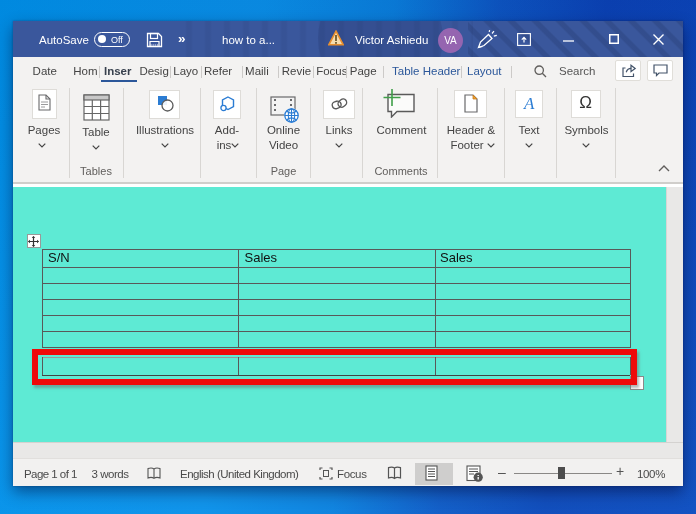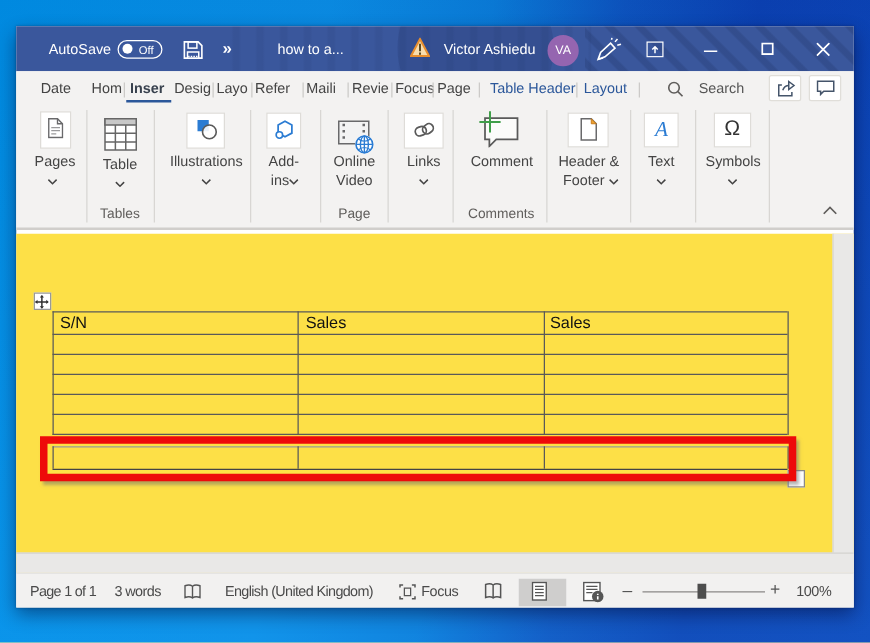--- a/index.html
+++ b/index.html
@@ -41,21 +41,21 @@
 .bluetab { color:#2b579a; }
 #inser-ul { left:88px; top:22.5px; width:36px; height:2.5px; background:#2b579a; }
 
 #ribbon { left:0; top:63px; width:670px; height:100px; background:#f3f2f1; border-bottom:2.5px solid #d0cecb; }
 .rsep { position:absolute; top:4px; width:1px; height:90px; background:#d8d6d3; }
 .iconbox { position:absolute; background:#fff; border:1px solid #dedcd8; }
 .rlabel { position:absolute; font-size:11.5px; color:#444; text-align:center; white-space:nowrap; }
 .rgroup { position:absolute; font-size:11px; color:#605e5c; text-align:center; top:81px; }
 .chev { position:absolute; }
 
-#docarea { left:0; top:165.5px; width:670px; height:271.5px; background:#fde047; }
+#docarea { left:0; top:165.5px; width:670px; height:271.5px; background:#5eead4; }
 #gray-right { left:653px; top:0; width:17px; height:271.5px; background:#e9e8e7; border-left:1px solid #d8d6d4; }
 #gray-bottom { left:0; top:255.5px; width:670px; height:16px; background:#e9e8e7; border-top:1px solid #d4d2d0; }
 .tline { position:absolute; background:#595959; }
 #redrect { left:19px; top:162px; width:604.5px; height:36.5px; border:6.5px solid #ee0a0a; box-shadow:2px 3px 2.5px rgba(110,110,110,0.5); }
 #movehandle { left:14px; top:47.5px; width:13.5px; height:13.5px; background:#fff; border:1px solid #999; }
 #resizer { left:617px; top:189.5px; width:14px; height:14px; background:#fff; border:1px solid #8a8a8a; }
 .celltxt { position:absolute; font-size:13px; color:#111; }
 
 #statusbar { left:0; top:437px; width:670px; height:28px; background:#f2f1f0; border-top:1px solid #e1dfdd; }
 .st { position:absolute; top:8.5px; font-size:11.5px; color:#4a4a4a; white-space:nowrap; }

